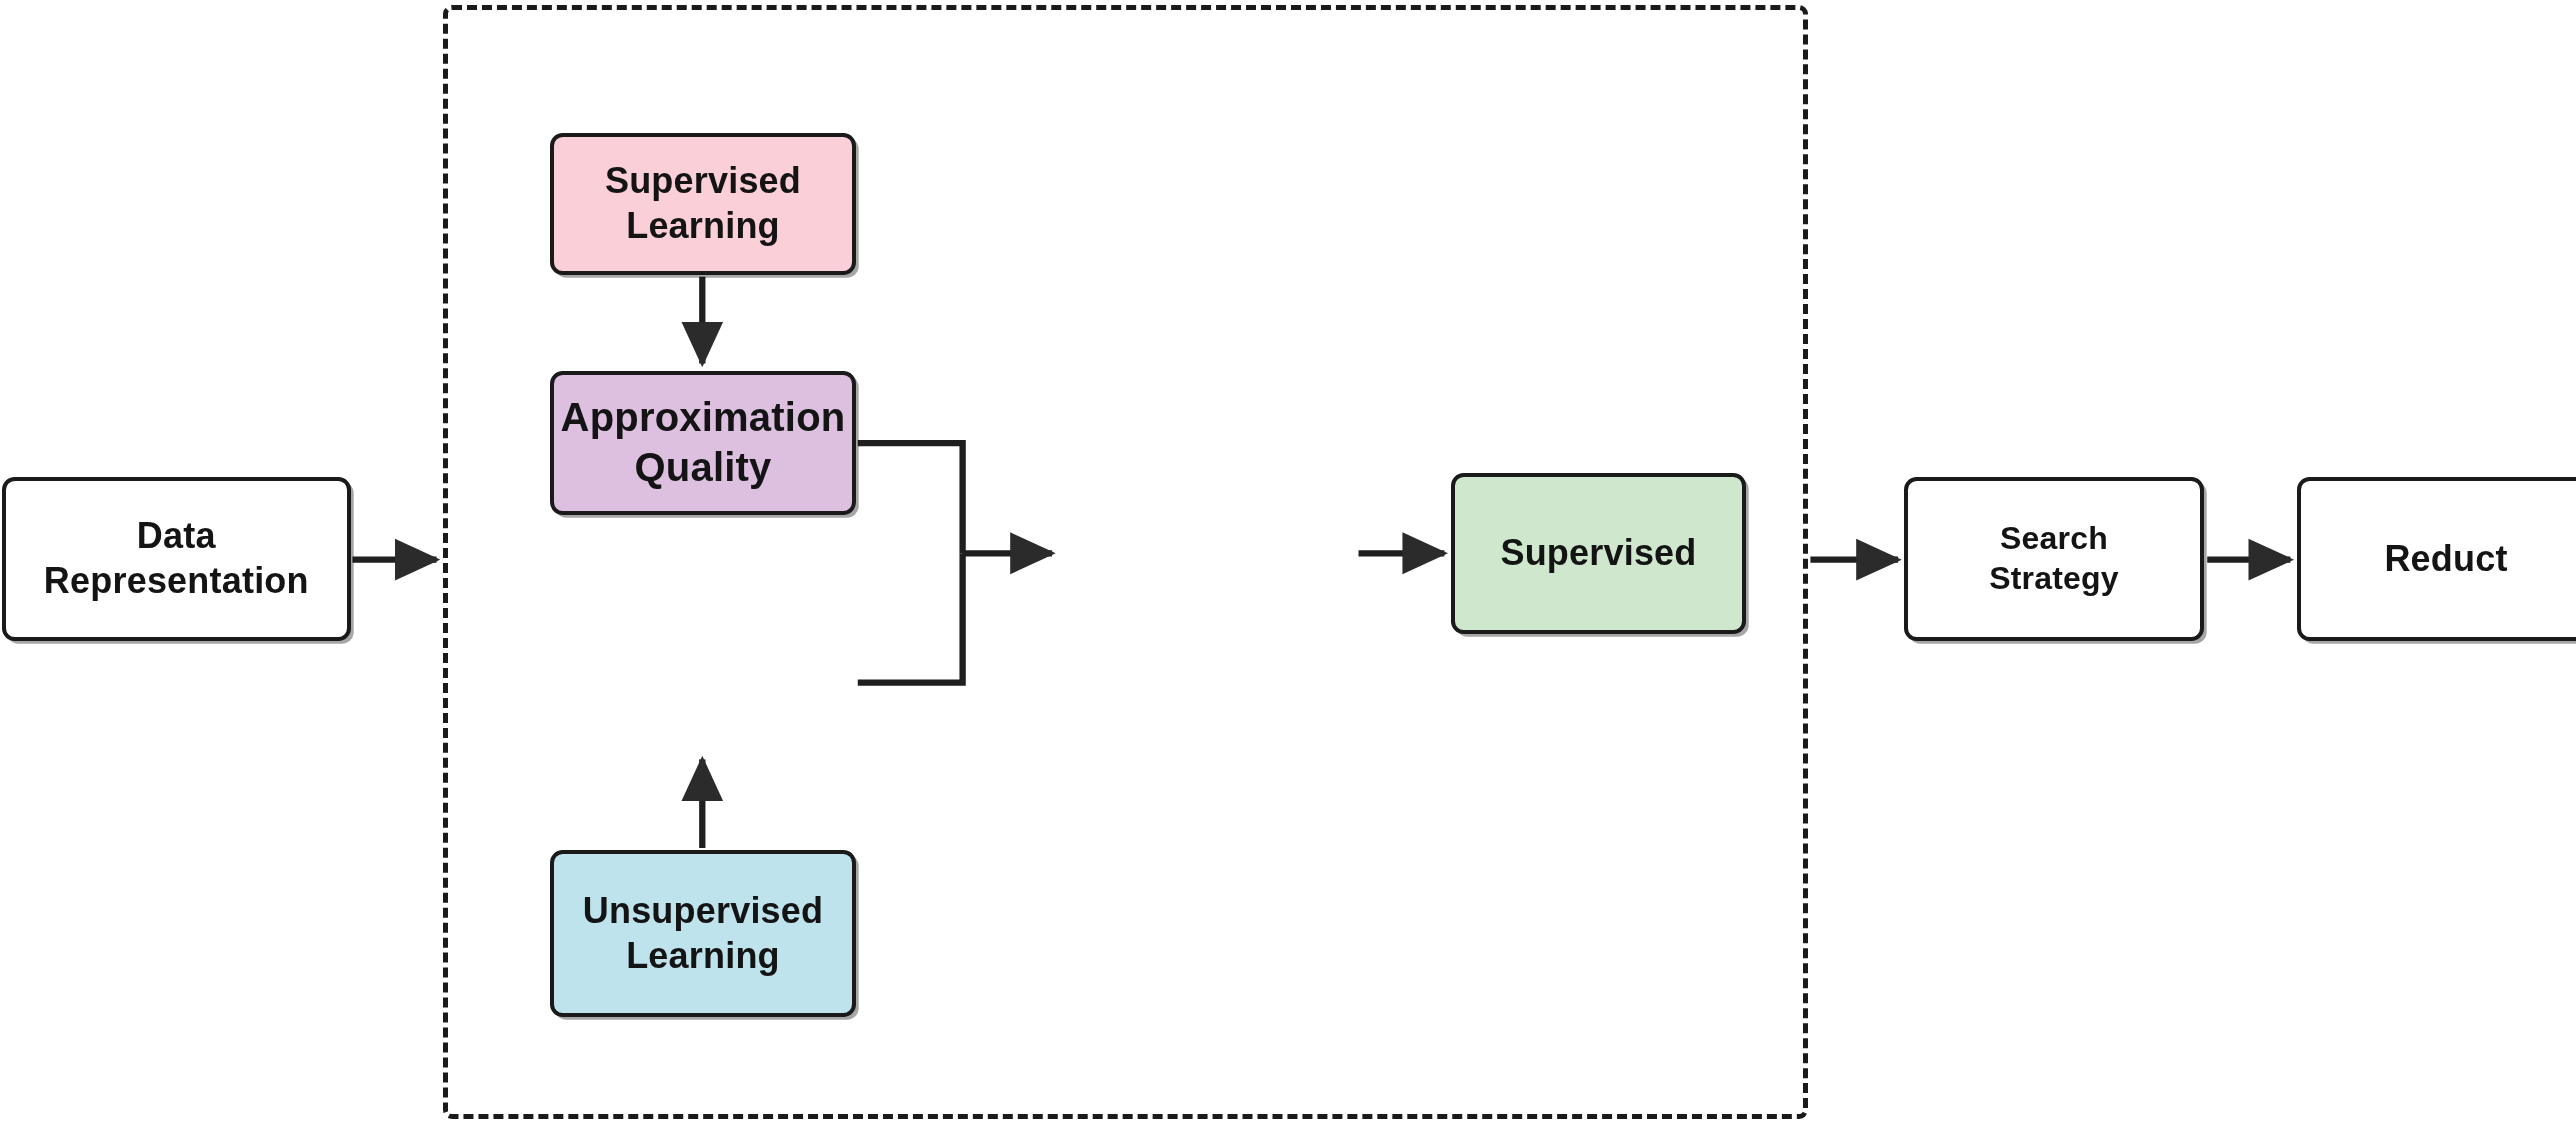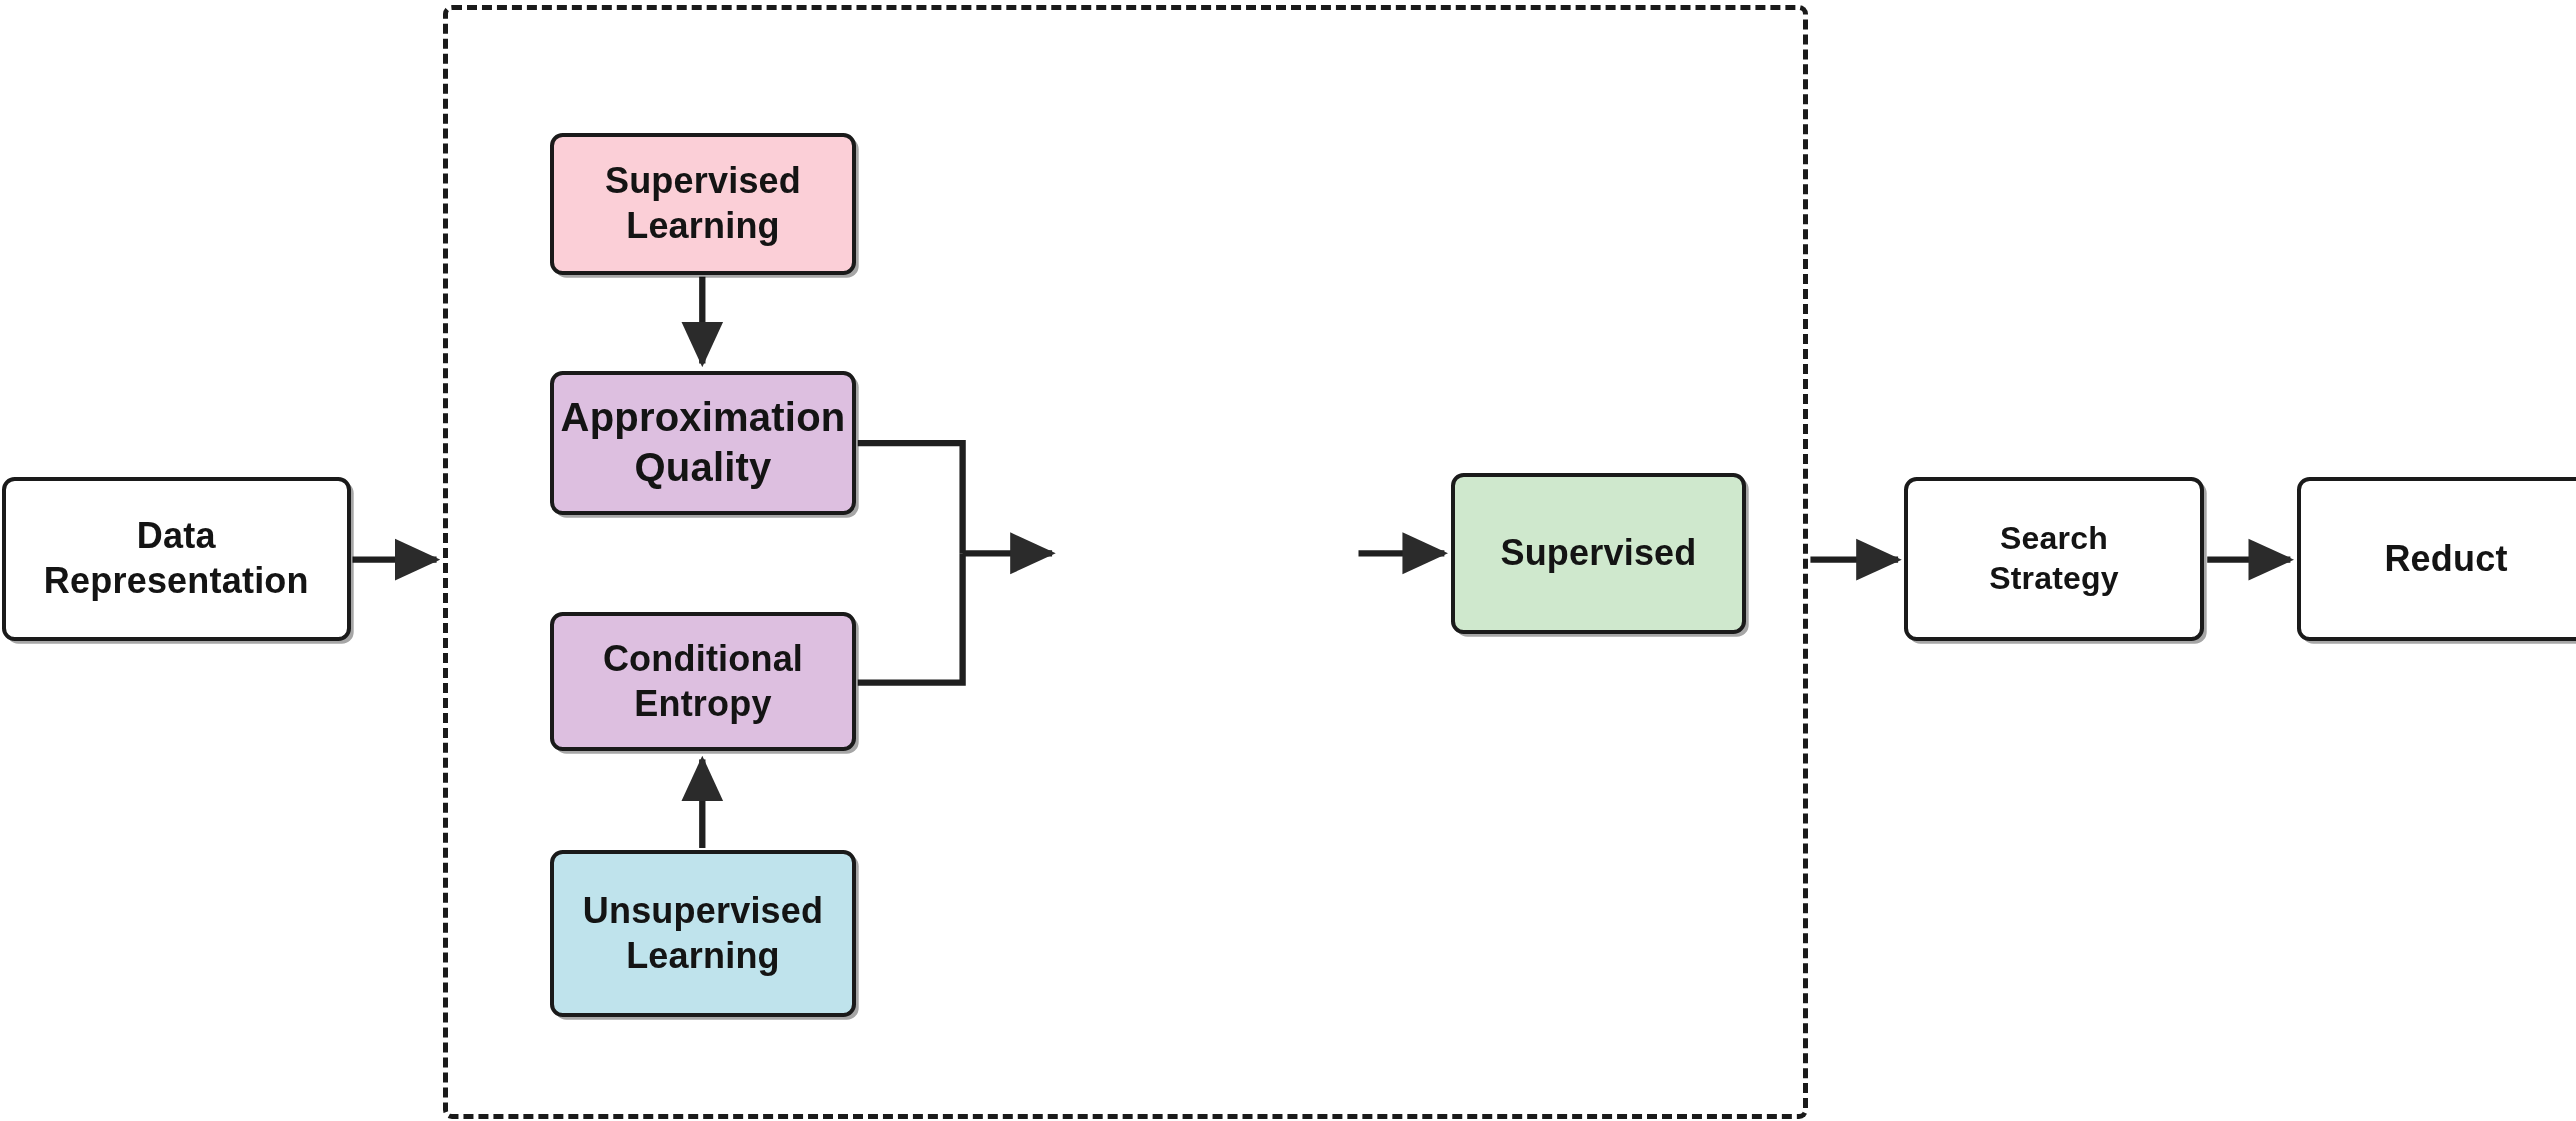--- a/index.html
+++ b/index.html
@@ -100,24 +100,20 @@
   <div class="node" style="left:550px; top:133px; width:306px; height:142px; font-size:36px; background:#fbcfd7;">
     <span class="label">Supervised
 Learning</span>
   </div>
 
   <div class="node" style="left:550px; top:371px; width:306px; height:144px; font-size:40px; background:#ddbfe0;">
     <span class="label">Approximation
 Quality</span>
   </div>
 
-  <div class="node" style="left:550px; top:612px; width:306px; height:139px; font-size:36px; background:#ddbfe0;">
-    <span class="label">Conditional
-Entropy</span>
-  </div>
 
   <div class="node" style="left:550px; top:850px; width:306px; height:167px; font-size:36px; background:#bfe3ec;">
     <span class="label">Unsupervised
 Learning</span>
   </div>
 
 
   <div class="node" style="left:1451px; top:473px; width:295px; height:161px; font-size:36px; background:#cfe8cd;">
     <span class="label">Supervised</span>
   </div>

